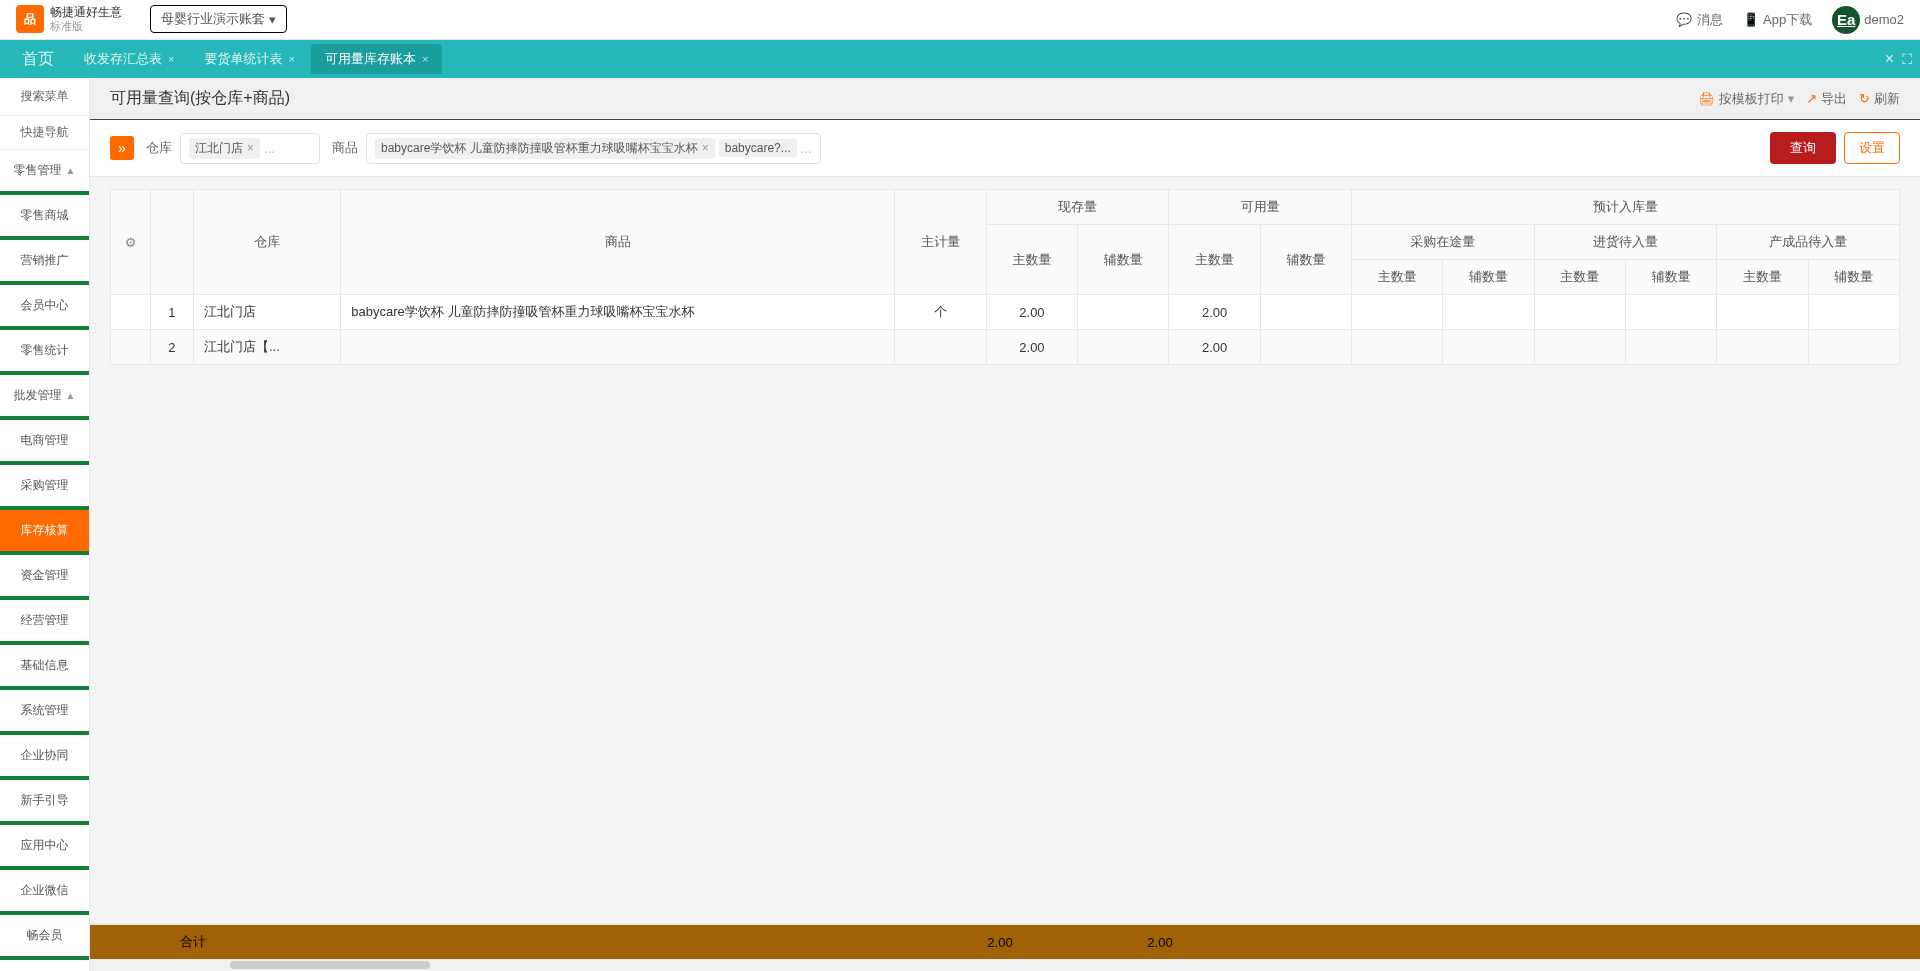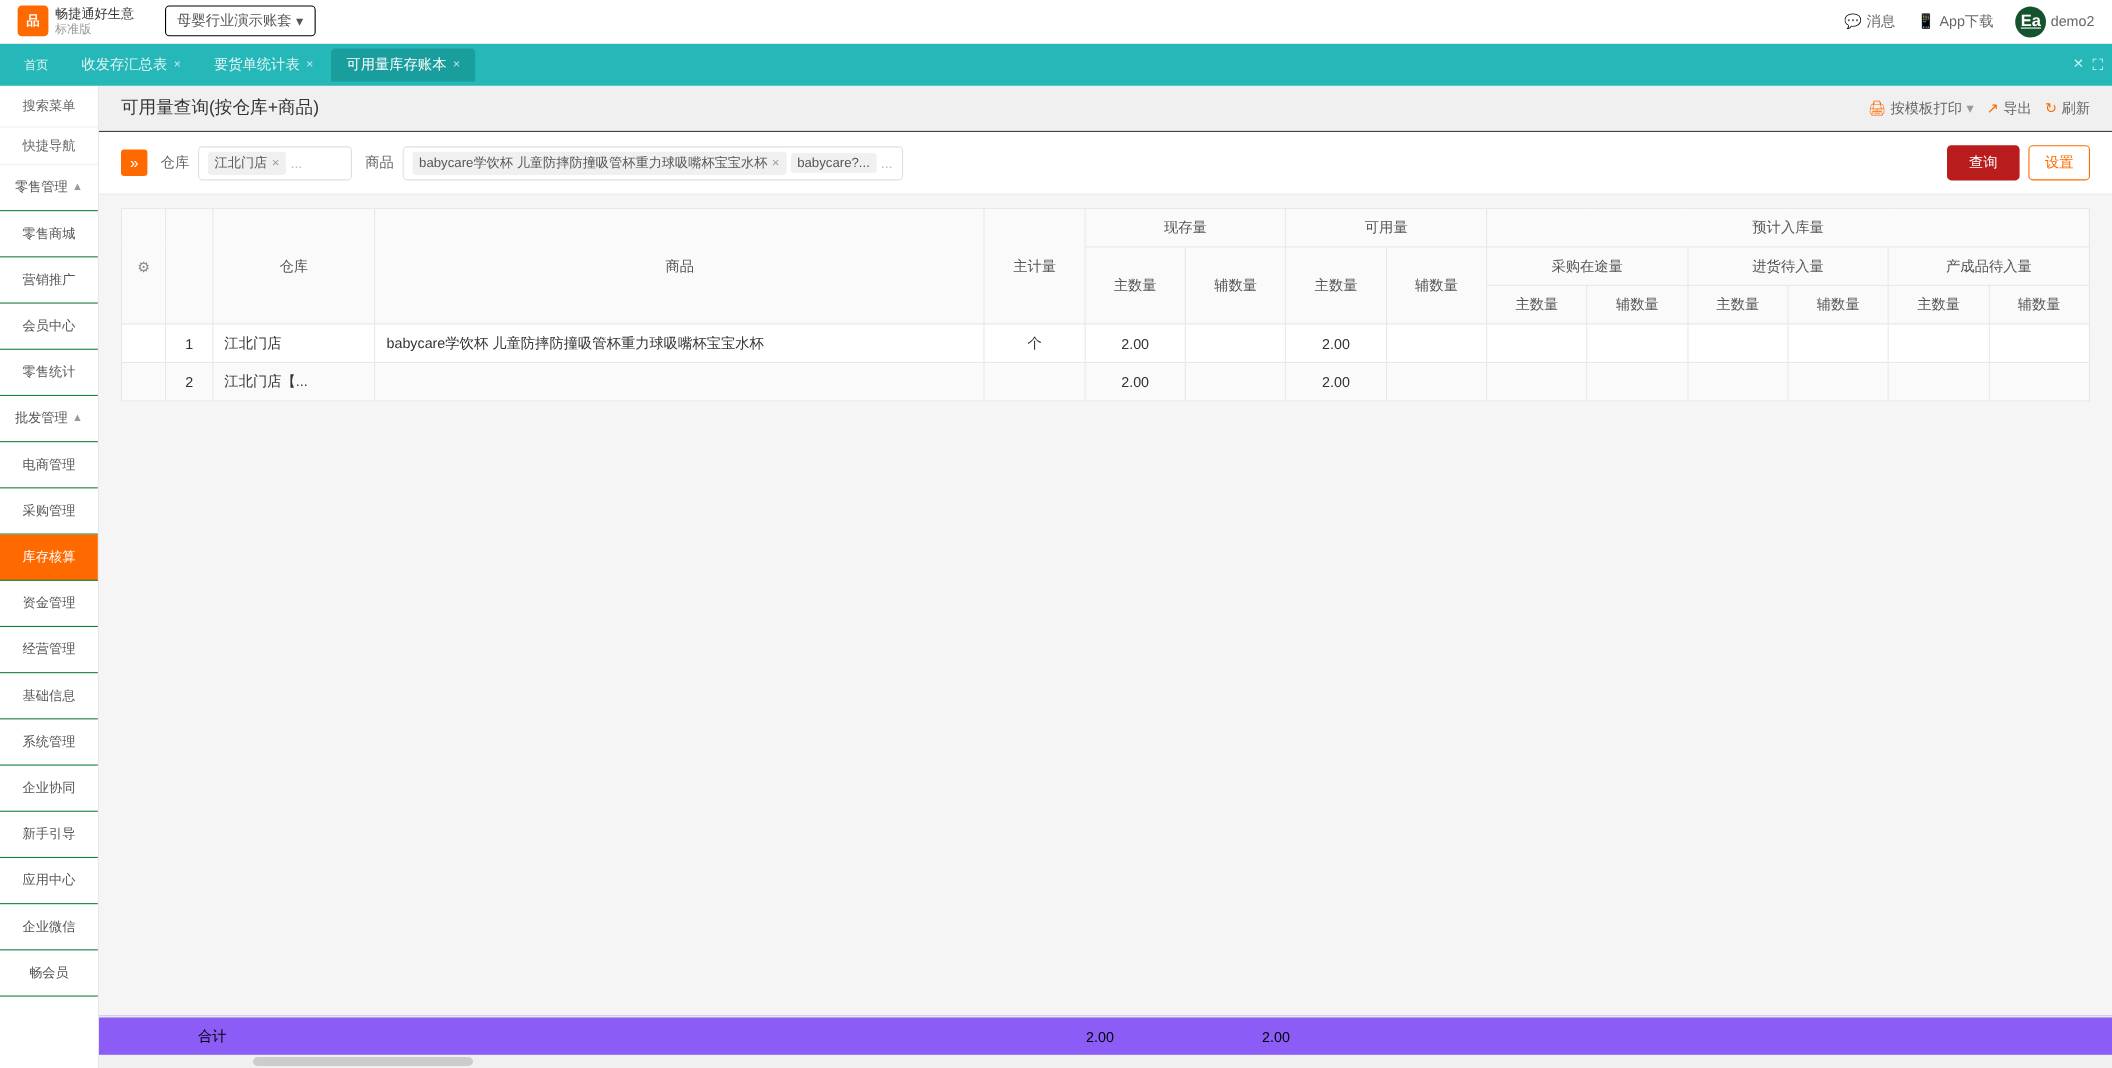--- a/index.html
+++ b/index.html
@@ -42,21 +42,21 @@
       display: flex;
       align-items: center;
       gap: 6px;
       border-radius: 4px 4px 0 0;
       cursor: pointer;
       font-size: 13px;
       color: rgba(255,255,255,0.85);
       background: transparent;
       white-space: nowrap;
     }
-    .nav-tab.home { font-size: 11px; }
+    .nav-tab.home { font-size: 16px; }
     .nav-tab.active { background: #1a9d9d; color: white; font-weight: 500; }
     .nav-tab .close-x { font-size: 11px; color: rgba(255,255,255,0.7); cursor: pointer; }
     .nav-tab-spacer { flex: 1; }
     .nav-tab-controls { display: flex; align-items: center; gap: 8px; color: rgba(255,255,255,0.8); font-size: 16px; cursor: pointer; }
 
     
     .main-layout { display: flex; flex: 1; overflow: hidden; }
 
     
     .sidebar {
@@ -83,21 +83,21 @@
       cursor: pointer;
       text-align: center;
       border-bottom: 1px solid #f0f0f0;
     }
     .sidebar-item {
       padding: 12px 8px;
       font-size: 12px;
       color: #555;
       cursor: pointer;
       text-align: center;
-      border-bottom: 1px solid #15803d;
+      border-bottom: 4px solid #15803d;
       display: flex;
       align-items: center;
       justify-content: center;
       gap: 4px;
     }
     .sidebar-item.active { background: #ff6a00; color: white; }
     .sidebar-item .arrow { font-size: 10px; color: #999; }
 
     
     .content { flex: 1; display: flex; flex-direction: column; overflow: hidden; background: #f5f5f5; }
@@ -176,21 +176,21 @@
       background: #fafafa;
       color: #555;
       font-weight: 500;
     }
     .data-table tbody tr:nth-child(even) { background: #fafafa; }
     .data-table .col-left { text-align: left; }
     .settings-icon { color: #888; }
 
     
     .table-footer {
-      background: #8b5cf6;
+      background: #a16207;
       border-top: 2px solid #e8e8e8;
       padding: 8px 20px;
       display: flex;
       align-items: flex-start;
       flex-shrink: 0;
     }
     .footer-row { display: flex; width: 100%; align-items: center; }
 
     
     .scroll-area {

